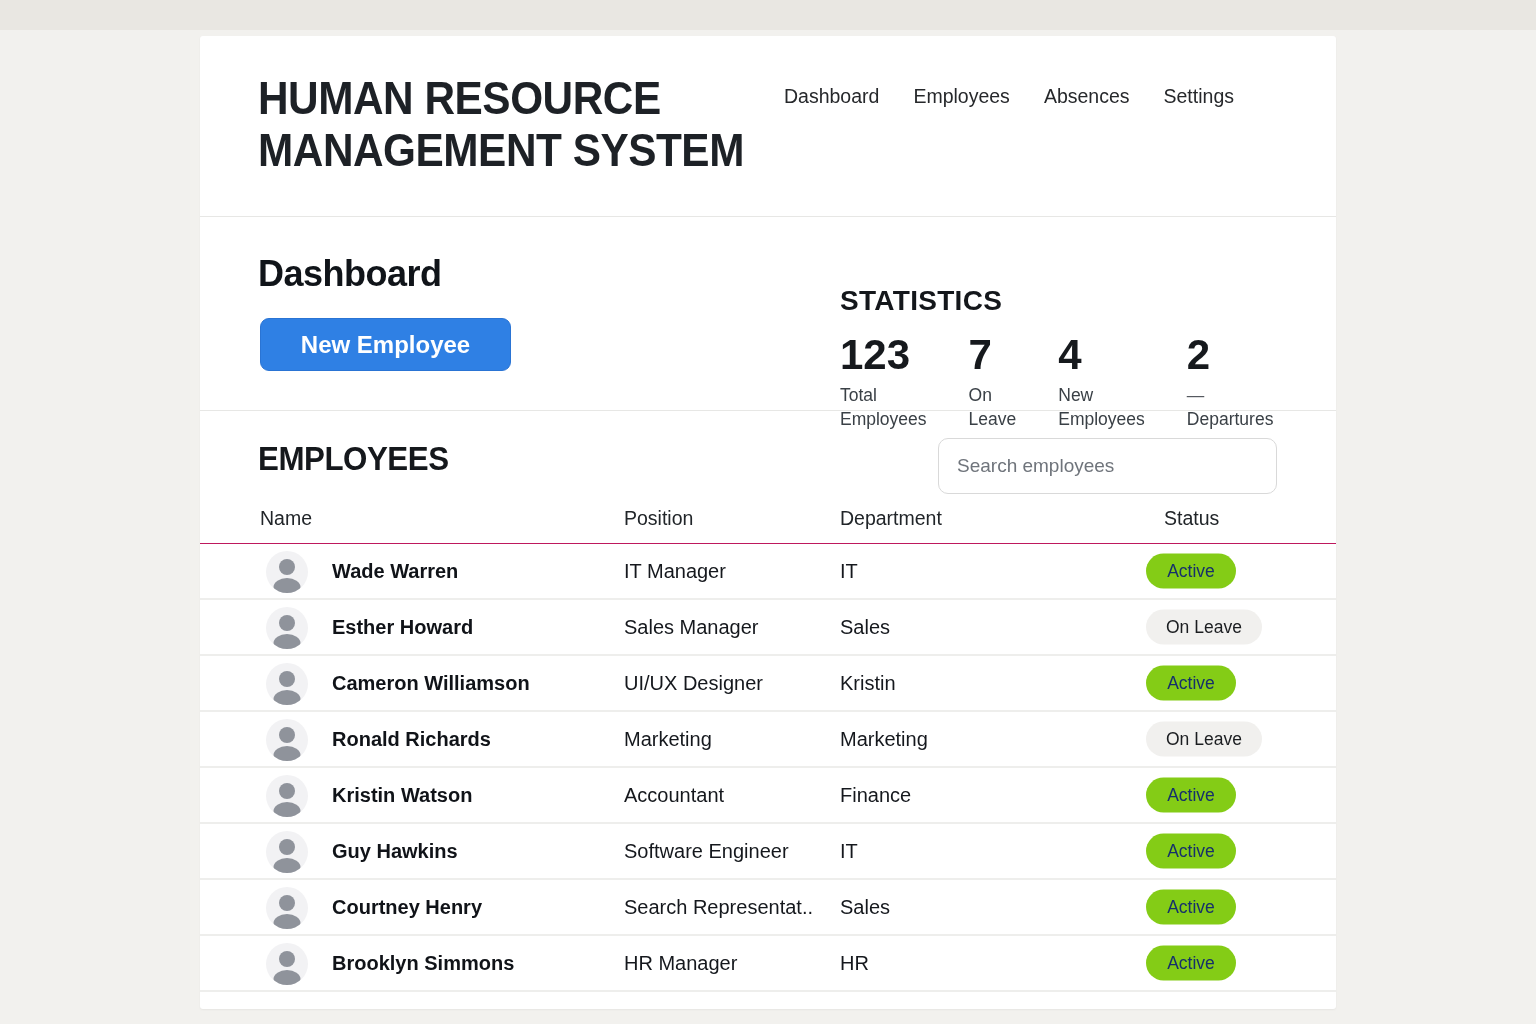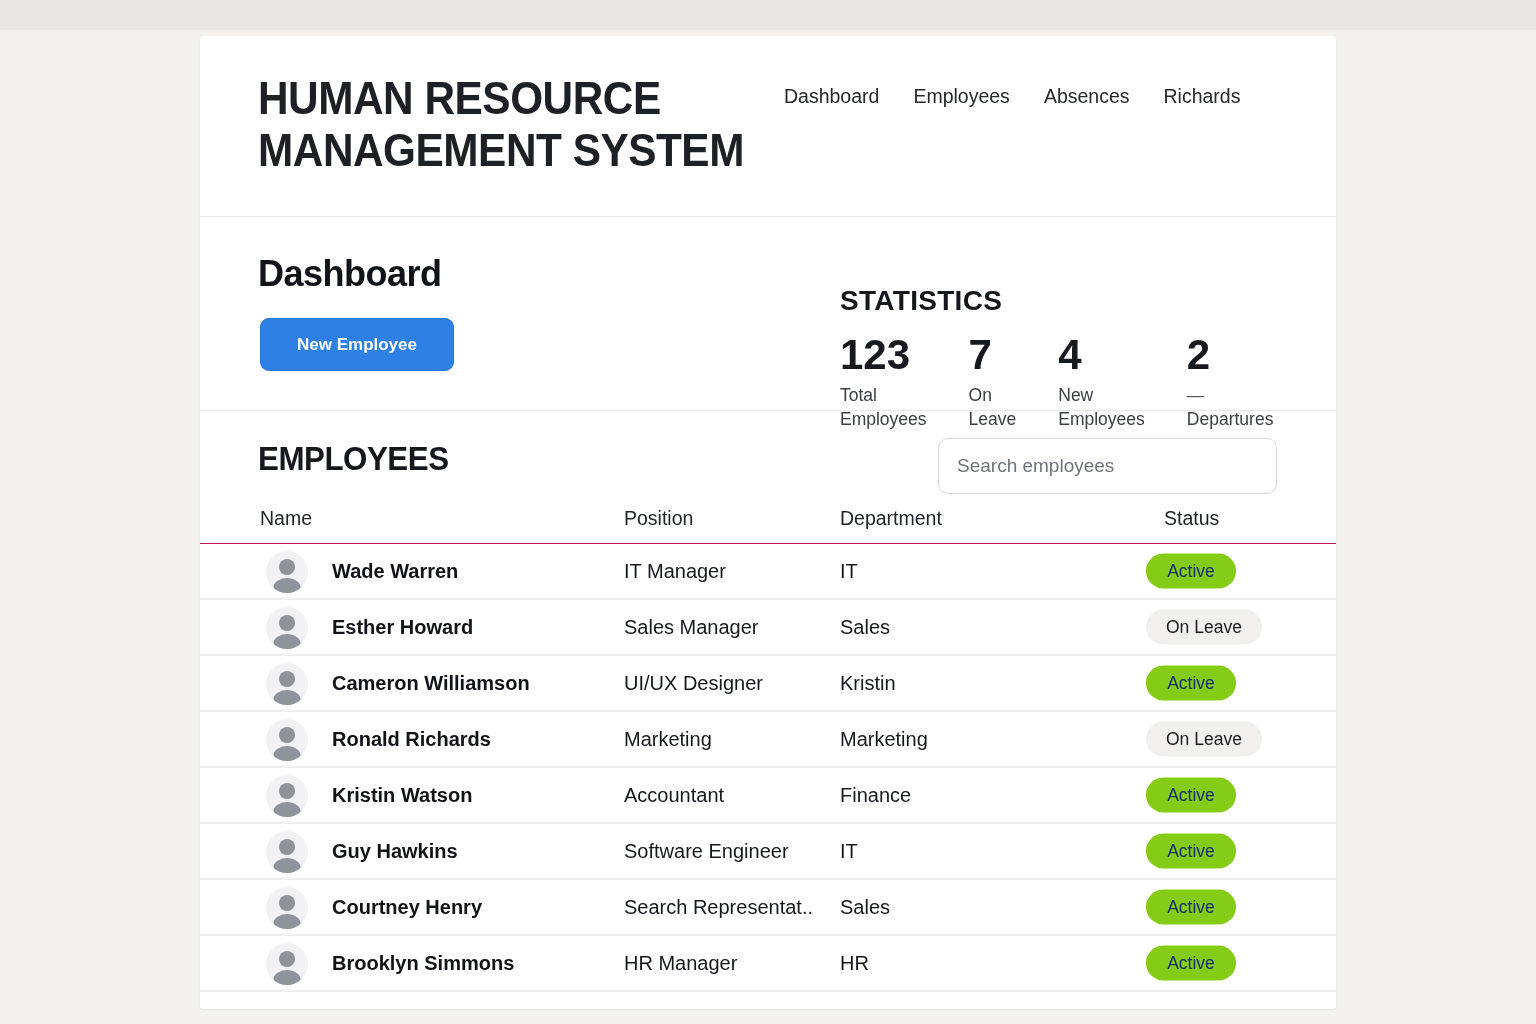--- a/index.html
+++ b/index.html
@@ -38,23 +38,23 @@
   }
 
   
   .dash-section { position: relative; height: 194px; border-bottom: 1px solid #e7e7e5; }
   .dash-heading {
     position: absolute; left: 58px; top: 36px; margin: 0;
     font-size: 36px; font-weight: 600; color: #101419; letter-spacing: -0.5px;
   }
   .new-emp-btn {
     position: absolute; left: 60px; top: 101px;
-    width: 194px; height: 53px;
+    width: 251px; height: 53px;
     background: #2f80e4; border: 1px solid #2a74d4; border-radius: 9px;
-    color: #ffffff; font-size: 17px; font-weight: 600;
+    color: #ffffff; font-size: 24px; font-weight: 600;
     font-family: "Liberation Sans", sans-serif;
     cursor: pointer;
   }
   .stats { position: absolute; left: 640px; top: 36px; }
   .stats-heading { font-size: 28px; font-weight: 700; color: #14171b; letter-spacing: 0.3px; margin-top: 32px; }
   .stats-row { display: flex; gap: 42px; margin-top: 16px; }
   .stat-value { font-size: 42px; font-weight: 700; color: #16191d; line-height: 44px; }
   .stat-label { margin-top: 6px; font-size: 17.5px; line-height: 24px; color: #3a4046; width: min-content; }
   .stat-dash { display: block; font-size: 17.5px; line-height: 24px; color: #55595f; margin-top: 6px; }
   .stat-dash + .stat-label { margin-top: 0; }
@@ -118,21 +118,21 @@
 
   <header class="card-header">
     <h1 class="app-title">
       <span>HUMAN RESOURCE</span><br>
       <span>MANAGEMENT SYSTEM</span>
     </h1>
     <nav class="main-nav">
       <a>Dashboard</a>
       <a>Employees</a>
       <a>Absences</a>
-      <a>Richards</a>
+      <a>Settings</a>
     </nav>
   </header>
 
   <section class="dash-section">
     <h2 class="dash-heading">Dashboard</h2>
     <button class="new-emp-btn">New Employee</button>
 
     <div class="stats">
       <div class="stats-heading">STATISTICS</div>
       <div class="stats-row">

